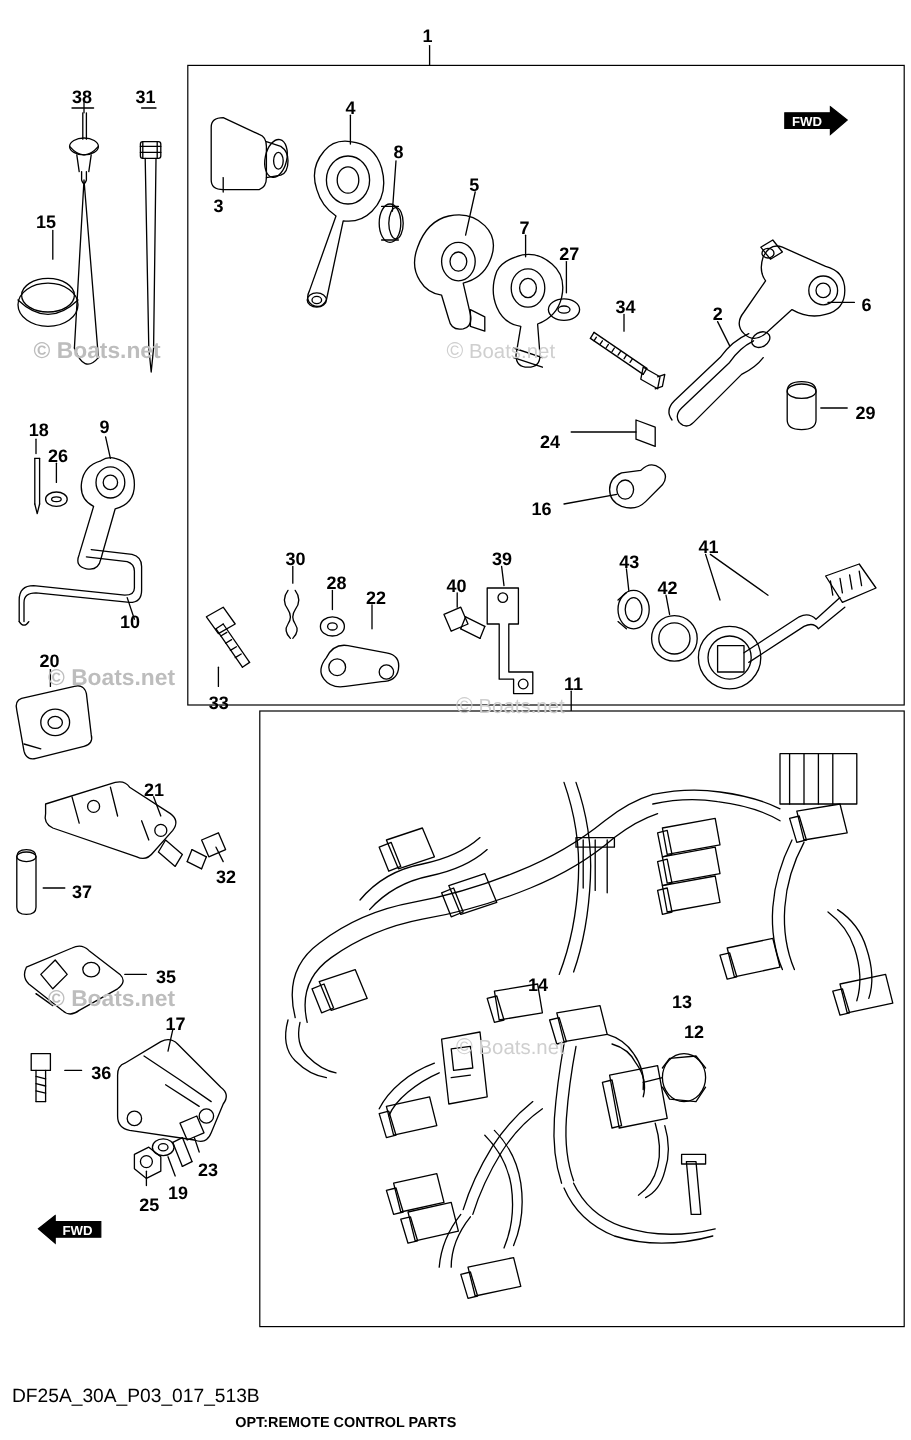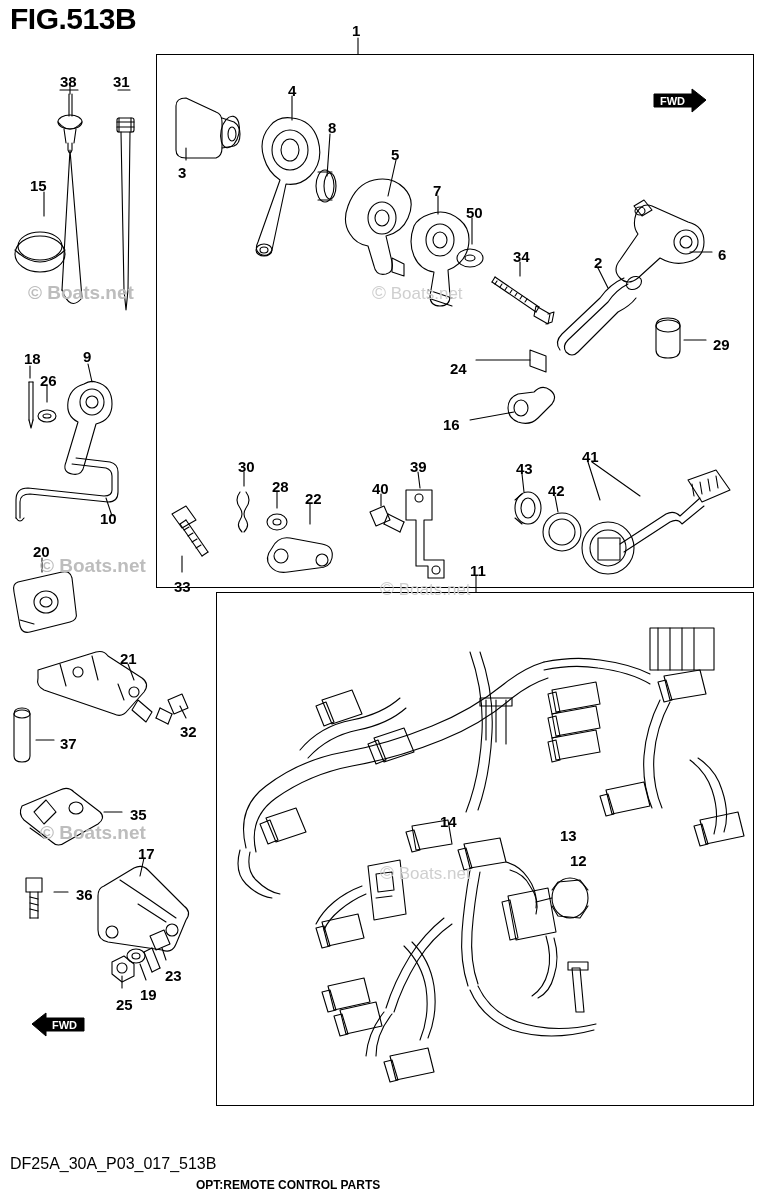--- a/index.html
+++ b/index.html
@@ -84,21 +84,20 @@
     width: 759px;
     height: 1200px;
     pointer-events: none;
   }
 </style>
 </head>
 <body>
 
 <div id="page">
 
-  <div class="fig-title">FIG.513B</div>
 
   <div class="box" style="left:156px; top:54px; width:596px; height:532px;"></div>
   <div class="box" style="left:216px; top:592px; width:536px; height:512px;"></div>
 
   <svg class="art" viewBox="0 0 759 1200">
     <g fill="none" stroke="#000" stroke-width="1.1" stroke-linejoin="round" stroke-linecap="round">
 
       <path d="M358 38 L358 54"></path>
 
       <path d="M60 90 L78 90"></path>
@@ -409,21 +408,21 @@
   <div id="callouts">
       <div class="callout" style="left: 352px; top: 22px;">1</div>
       <div class="callout" style="left: 60px; top: 73px;">38</div>
       <div class="callout" style="left: 113px; top: 73px; text-align: center;">31</div>
       <div class="callout" style="left: 288px; top: 82px;">4</div>
       <div class="callout" style="left: 328px; top: 119px;">8</div>
       <div class="callout" style="left: 178px; top: 164px;">3</div>
       <div class="callout" style="left: 391px; top: 146px;">5</div>
       <div class="callout" style="left: 30px; top: 177px;">15</div>
       <div class="callout" style="left: 433px; top: 182px;">7</div>
-      <div class="callout" style="left: 466px; top: 204px;">50</div>
+      <div class="callout" style="left: 466px; top: 204px;">27</div>
       <div class="callout" style="left: 718px; top: 246px;">6</div>
       <div class="callout" style="left: 513px; top: 248px;">34</div>
       <div class="callout" style="left: 594px; top: 254px;">2</div>
       <div class="callout" style="left: 713px; top: 336px;">29</div>
       <div class="callout" style="left: 450px; top: 360px;">24</div>
       <div class="callout" style="left: 24px; top: 350px;">18</div>
       <div class="callout" style="left: 83px; top: 348px;">9</div>
       <div class="callout" style="left: 40px; top: 372px;">26</div>
       <div class="callout" style="left: 443px; top: 416px;">16</div>
       <div class="callout" style="left: 100px; top: 510px;">10</div>

